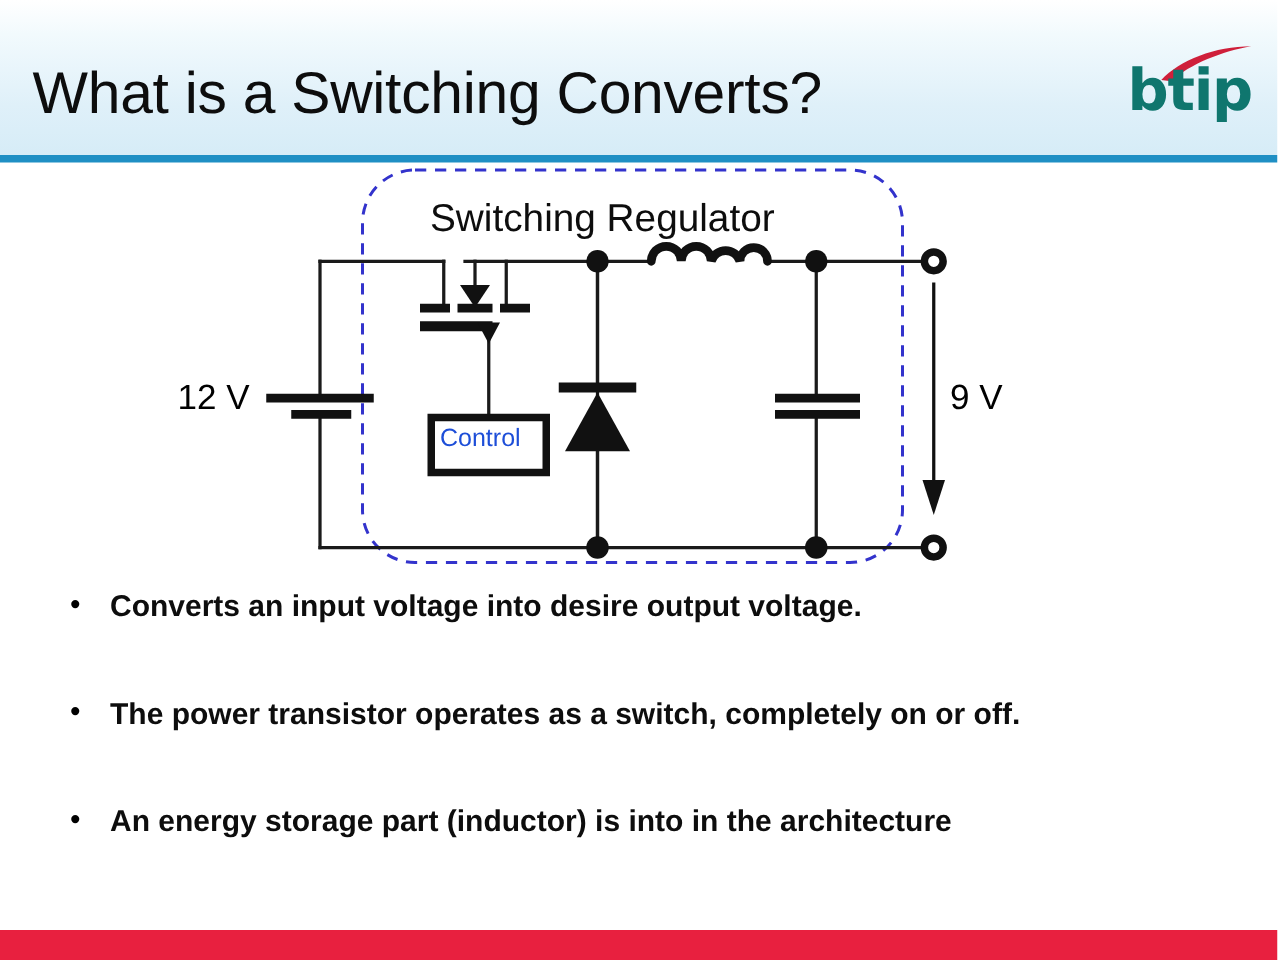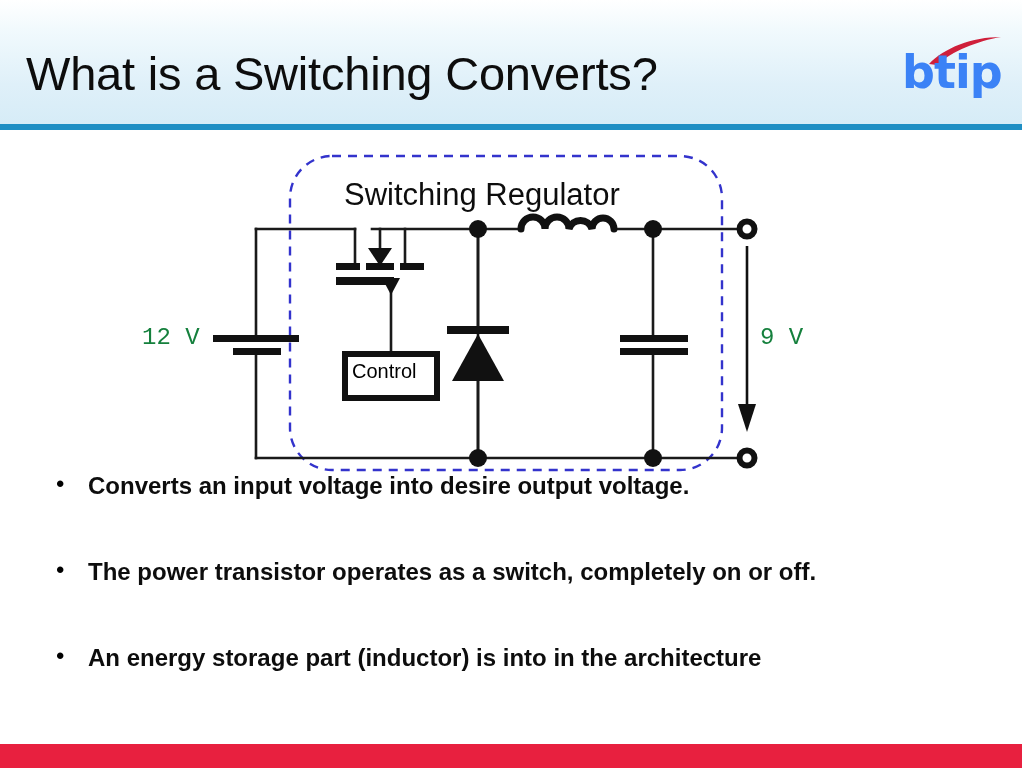--- a/index.html
+++ b/index.html
@@ -50,67 +50,65 @@
     width: 118px;
     height: 66px;
   }
   #logo-text {
     position: absolute;
     left: 18px;
     top: 10px;
     font-size: 46px;
     line-height: 48px;
     font-weight: 700;
-    color: #3b82f6;
+    color: #0f766e;
     letter-spacing: -1px;
     font-family: "DejaVu Sans", sans-serif;
   }
   #logo-swoosh {
     position: absolute;
     left: 44px;
     top: -2px;
     width: 74px;
     height: 30px;
   }
 
   
   #circuit {
     position: absolute;
     left: 0;
     top: 130px;
     width: 814px;
     height: 335px;
-    margin-top: 20px;
   }
   #circuit-caption {
     position: absolute;
     left: 344px;
     top: 26px;
     font-size: 31px;
     line-height: 38px;
     color: #0d0d0d;
     white-space: nowrap;
   }
   .circ-label {
     position: absolute;
-    font-size: 24px;
+    font-size: 28px;
     line-height: 28px;
-    color: #15803d;
-    white-space: nowrap;
-    font-family: Liberation Mono, monospace;
+    color: #000000;
+    white-space: nowrap;
   }
   #label-vin  { left: 142px; top: 174px; }
   #label-vout { left: 760px; top: 174px; }
   #control-label {
     position: absolute;
     left: 352px;
     top: 209px;
     font-size: 20px;
     line-height: 24px;
-    color: #000000;
+    color: #1d4ed8;
     white-space: nowrap;
   }
 
   
   #bullets {
     position: absolute;
     left: 56px;
     top: 466px;
     width: 920px;
   }

